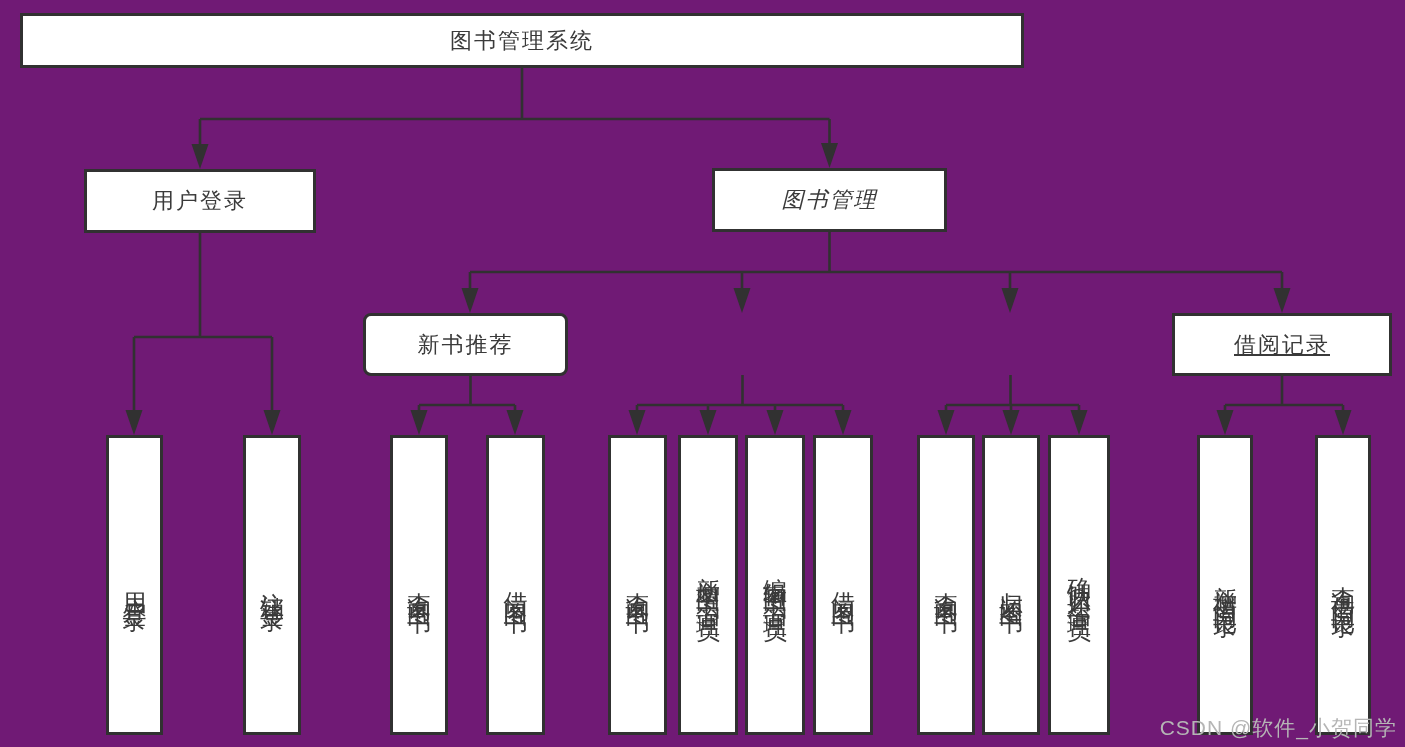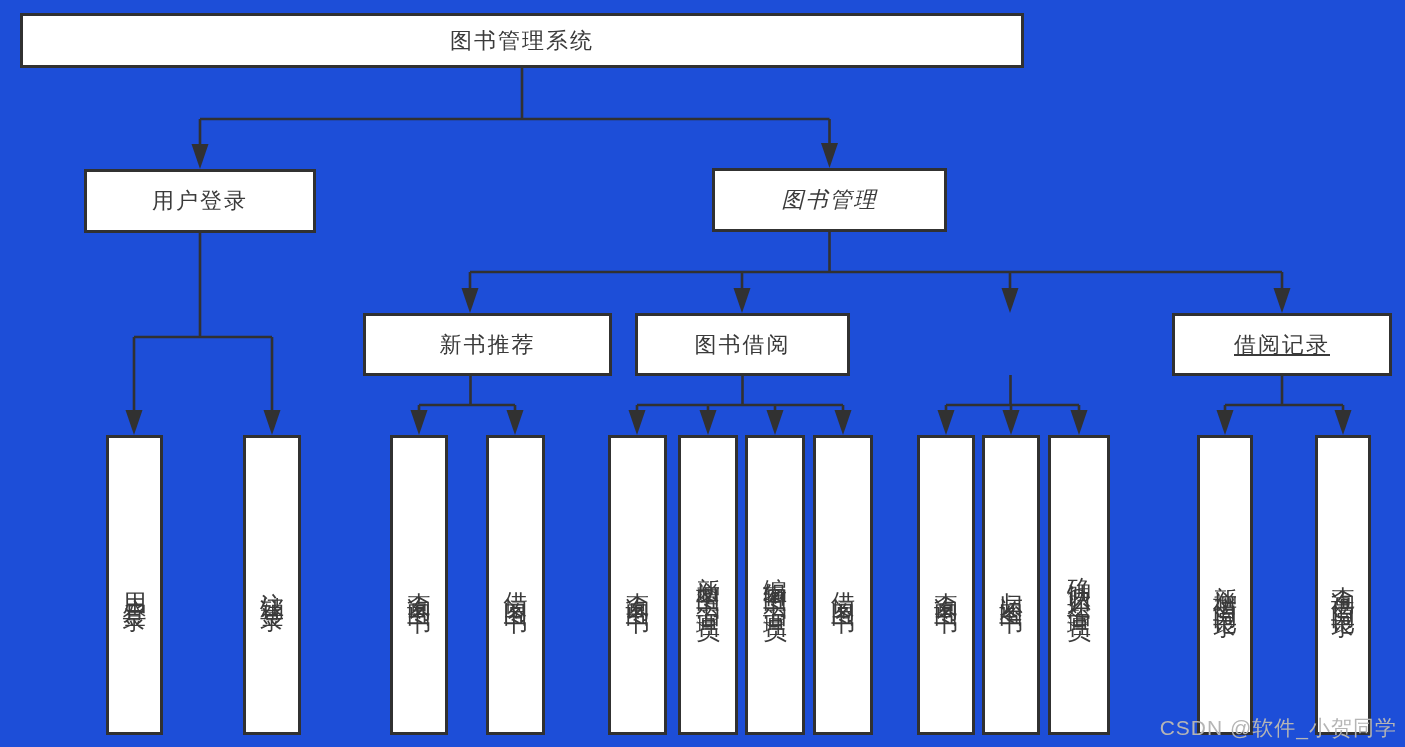--- a/index.html
+++ b/index.html
@@ -5,21 +5,21 @@
   html, body {
     margin: 0;
     padding: 0;
     background: #ffffff;
     font-family: "Liberation Sans", sans-serif;
   }
   #canvas {
     position: relative;
     width: 1405px;
     height: 747px;
-    background: #1d4ed8;
+    background: #701a75;
     overflow: hidden;
   }
   #connector-layer {
     position: absolute;
     left: 0;
     top: 0;
     width: 1405px;
     height: 747px;
   }
   .box {
@@ -101,25 +101,22 @@
     <span>图书管理系统</span>
   </div>
 
   <div class="box h-box lvl2" style="left:84px;">
     <span>用户登录</span>
   </div>
   <div class="box h-box lvl2" style="left:712px; width:235px; top:168px;font-style:italic;">
     <span>图书管理</span>
   </div>
 
-  <div class="box h-box lvl3" style="left:363px; width:249px;">
+  <div class="box h-box lvl3" style="left:363px; width:205px;border-radius:8px;">
     <span>新书推荐</span>
-  </div>
-  <div class="box h-box lvl3" style="left:635px; width:215px;">
-    <span>图书借阅</span>
   </div>
   <div class="box h-box lvl3" style="left:1172px; width:220px;text-decoration:underline;">
     <span>借阅记录</span>
   </div>
 
   <div class="box v-box leaf" style="left:106px; width:57px;">
     <span>用户登录</span>
   </div>
   <div class="box v-box leaf" style="left:243px; width:58px;">
     <span>注销登录</span>

